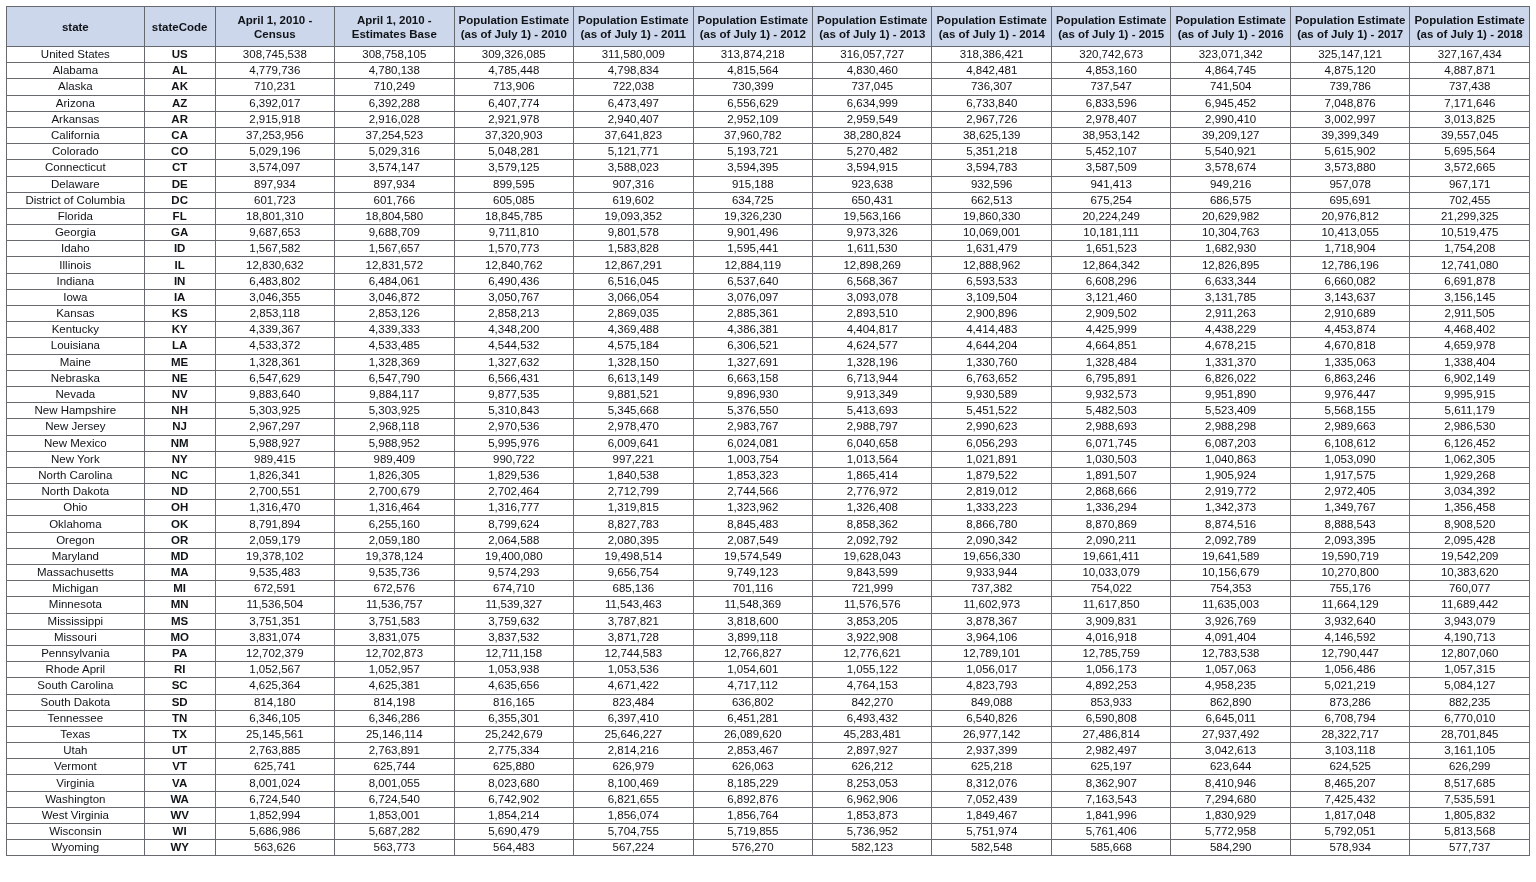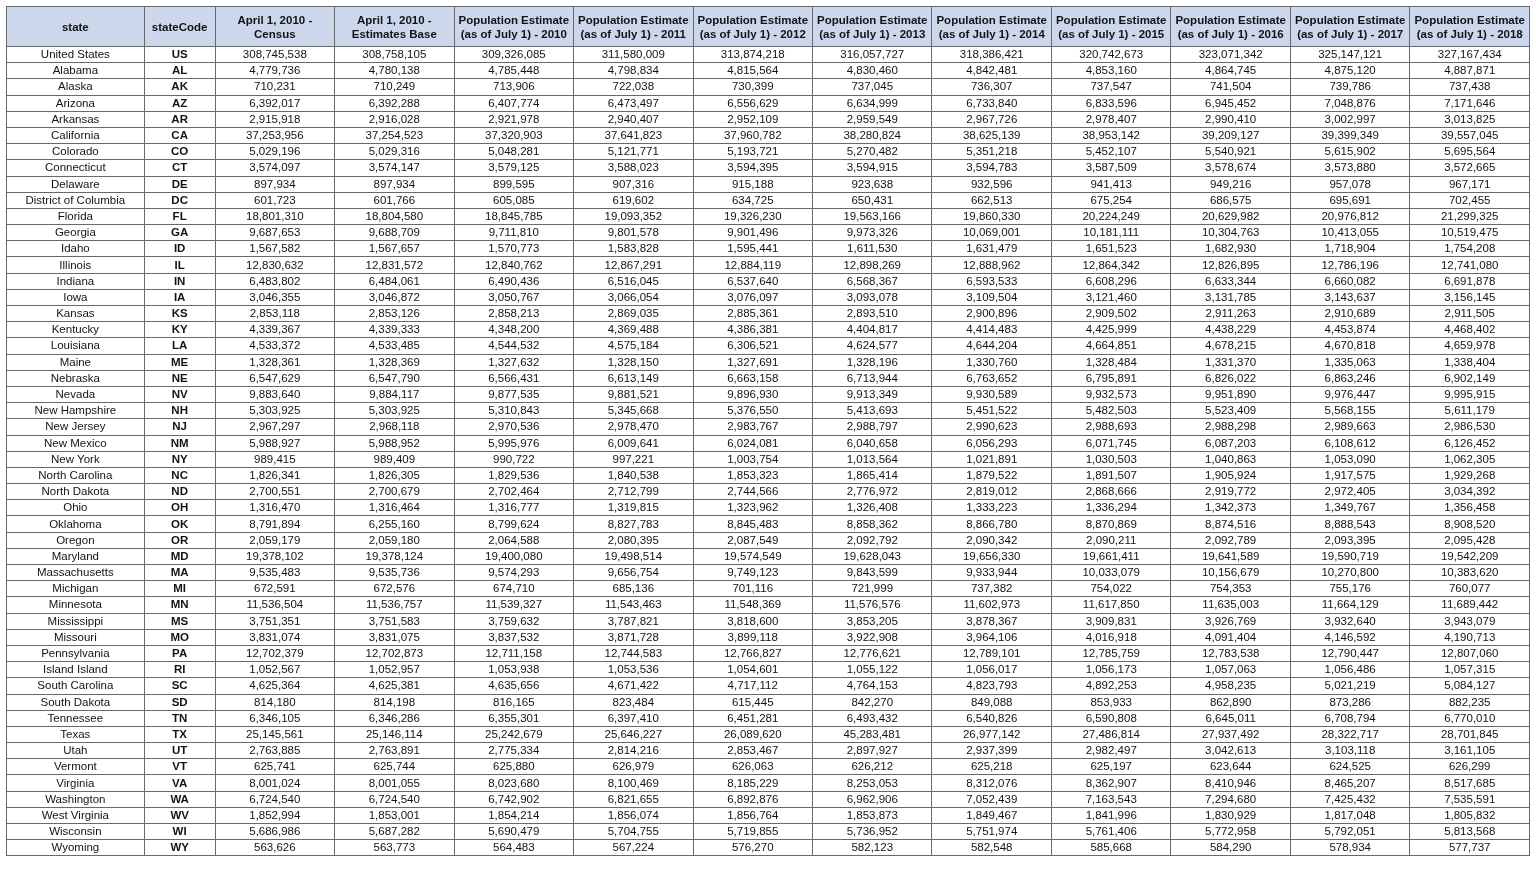--- a/index.html
+++ b/index.html
@@ -702,21 +702,21 @@
           <td class="c-num">12,744,583</td>
           <td class="c-num">12,766,827</td>
           <td class="c-num">12,776,621</td>
           <td class="c-num">12,789,101</td>
           <td class="c-num">12,785,759</td>
           <td class="c-num">12,783,538</td>
           <td class="c-num">12,790,447</td>
           <td class="c-num">12,807,060</td>
         </tr>
         <tr>
-          <td class="c-state">Island Island</td>
+          <td class="c-state">Rhode April</td>
           <td class="c-code">RI</td>
           <td class="c-num">1,052,567</td>
           <td class="c-num">1,052,957</td>
           <td class="c-num">1,053,938</td>
           <td class="c-num">1,053,536</td>
           <td class="c-num">1,054,601</td>
           <td class="c-num">1,055,122</td>
           <td class="c-num">1,056,017</td>
           <td class="c-num">1,056,173</td>
           <td class="c-num">1,057,063</td>
@@ -738,21 +738,21 @@
           <td class="c-num">5,021,219</td>
           <td class="c-num">5,084,127</td>
         </tr>
         <tr>
           <td class="c-state">South Dakota</td>
           <td class="c-code">SD</td>
           <td class="c-num">814,180</td>
           <td class="c-num">814,198</td>
           <td class="c-num">816,165</td>
           <td class="c-num">823,484</td>
-          <td class="c-num">615,445</td>
+          <td class="c-num">636,802</td>
           <td class="c-num">842,270</td>
           <td class="c-num">849,088</td>
           <td class="c-num">853,933</td>
           <td class="c-num">862,890</td>
           <td class="c-num">873,286</td>
           <td class="c-num">882,235</td>
         </tr>
         <tr>
           <td class="c-state">Tennessee</td>
           <td class="c-code">TN</td>

